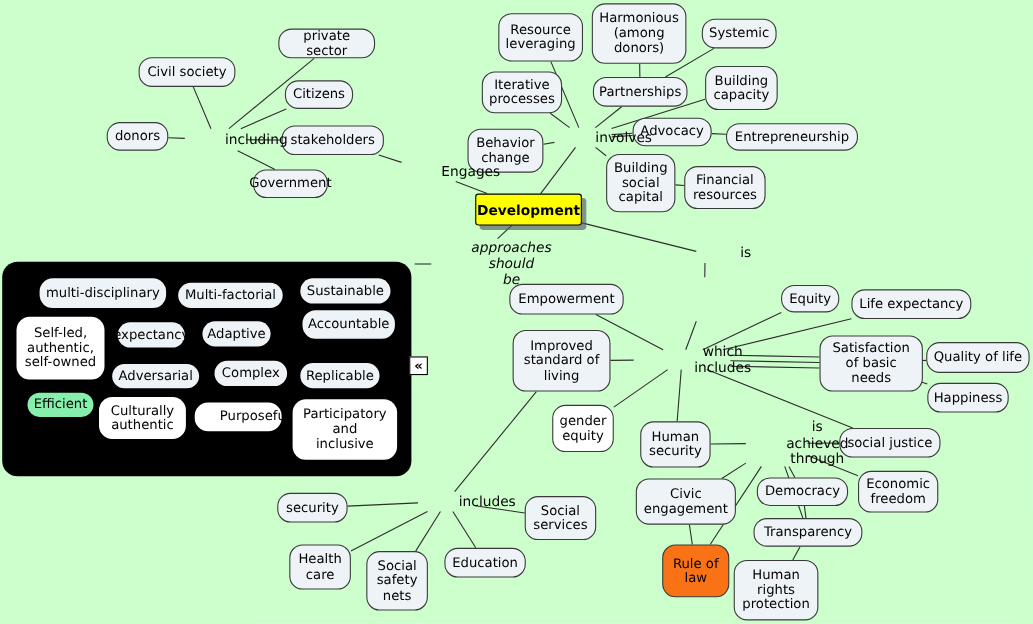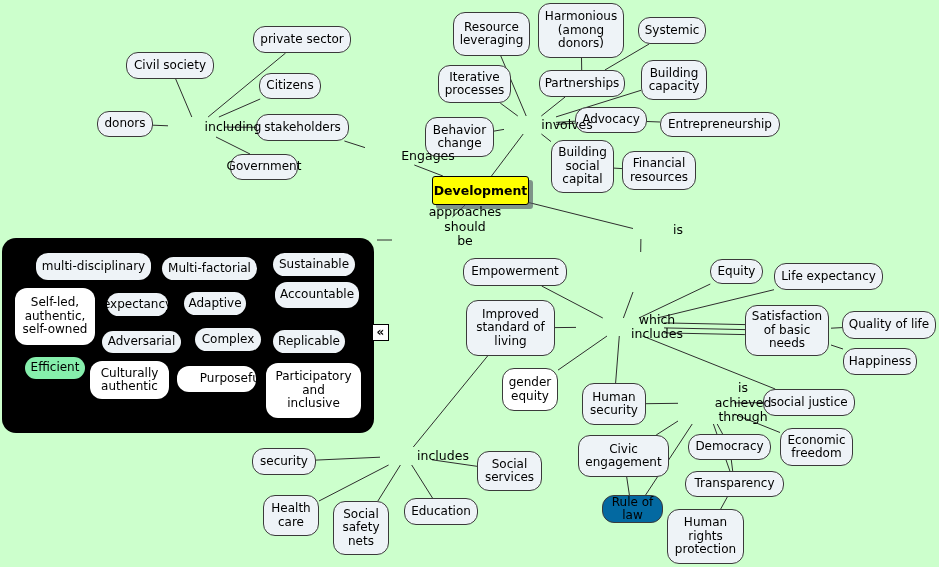--- a/index.html
+++ b/index.html
@@ -79,21 +79,21 @@
       <line x1="400.4" y1="465.0" x2="377.9" y2="501.0" stroke="#2e2e2e" stroke-width="1"></line>
       <line x1="411.7" y1="465.0" x2="432.5" y2="498.0" stroke="#2e2e2e" stroke-width="1"></line>
       <line x1="432.0" y1="459.8" x2="477.0" y2="466.3" stroke="#2e2e2e" stroke-width="1"></line>
       <line x1="377.0" y1="240.0" x2="392.0" y2="240.0" stroke="#2e2e2e" stroke-width="1"></line>
     </svg>
   <div class="collapse-btn" style="left: 372px; top: 324px;">
       <span>«</span>
     </div>
 <div class="node default" style="left: 97px; top: 111px; width: 56px; height: 26px; background: rgb(238, 243, 247);">donors</div>
     <div class="node default" style="left: 126px; top: 52px; width: 88px; height: 27px; background: rgb(238, 243, 247);">Civil society</div>
-    <div class="node default" style="left: 253px; top: 26px; width: 98px; height: 27px; background: rgb(238, 243, 247);">private sector</div>
+    <div class="node default" style="left: 253px; top: 26px; width: 88px; height: 27px; background: rgb(238, 243, 247);">private sector</div>
     <div class="node default" style="left: 259px; top: 73px; width: 62px; height: 26px; background: rgb(238, 243, 247);">Citizens</div>
     <div class="node default" style="left: 256px; top: 114px; width: 93px; height: 27px; background: rgb(238, 243, 247);">stakeholders</div>
     <div class="node default" style="left: 230px; top: 154px; width: 68px; height: 26px; background: rgb(238, 243, 247);">Government</div>
     <div class="node default" style="left: 453px; top: 12px; width: 77px; height: 44px; background: rgb(238, 243, 247);">Resource
 leveraging</div>
     <div class="node default" style="left: 538px; top: 3px; width: 86px; height: 55px; background: rgb(238, 243, 247);">Harmonious
 (among
 donors)</div>
     <div class="node default" style="left: 638px; top: 17px; width: 68px; height: 27px; background: rgb(238, 243, 247);">Systemic</div>
     <div class="node default" style="left: 438px; top: 65px; width: 73px; height: 38px; background: rgb(238, 243, 247);">Iterative
@@ -110,37 +110,37 @@
 capital</div>
     <div class="node default" style="left: 622px; top: 151px; width: 74px; height: 39px; background: rgb(238, 243, 247);">Financial
 resources</div>
     <div class="node development" style="left: 432px; top: 176px; width: 97px; height: 29px; background: rgb(255, 255, 0); box-shadow: rgba(85, 90, 100, 0.65) 4px 4px 0px;">Development</div>
     <div class="node default" style="left: 463px; top: 258px; width: 104px; height: 28px; background: rgb(238, 243, 247);">Empowerment</div>
     <div class="node default" style="left: 710px; top: 259px; width: 53px; height: 25px; background: rgb(238, 243, 247);">Equity</div>
     <div class="node default" style="left: 774px; top: 263px; width: 109px; height: 27px; background: rgb(238, 243, 247);">Life expectancy</div>
     <div class="node default" style="left: 466px; top: 300px; width: 89px; height: 56px; background: rgb(238, 243, 247);">Improved
 standard of
 living</div>
-    <div class="node default" style="left: 745px; top: 305px; width: 84px; height: 51px; background: rgb(238, 243, 247);">Satisfaction
+    <div class="node default" style="left: 745px; top: 305px; width: 94px; height: 51px; background: rgb(238, 243, 247);">Satisfaction
 of basic
 needs</div>
     <div class="node default" style="left: 842px; top: 311px; width: 94px; height: 28px; background: rgb(238, 243, 247);">Quality of life</div>
     <div class="node default" style="left: 843px; top: 348px; width: 74px; height: 27px; background: rgb(238, 243, 247);">Happiness</div>
     <div class="node default" style="left: 502px; top: 368px; width: 56px; height: 43px; background: rgb(255, 255, 255);">gender
 equity</div>
     <div class="node default" style="left: 582px; top: 383px; width: 64px; height: 42px; background: rgb(238, 243, 247);">Human
 security</div>
     <div class="node default" style="left: 763px; top: 389px; width: 92px; height: 27px; background: rgb(238, 243, 247);">social justice</div>
     <div class="node default" style="left: 780px; top: 428px; width: 73px; height: 38px; background: rgb(238, 243, 247);">Economic
 freedom</div>
     <div class="node default" style="left: 578px; top: 435px; width: 91px; height: 42px; background: rgb(238, 243, 247);">Civic
 engagement</div>
     <div class="node default" style="left: 688px; top: 434px; width: 83px; height: 26px; background: rgb(238, 243, 247);">Democracy</div>
     <div class="node default" style="left: 685px; top: 471px; width: 99px; height: 26px; background: rgb(238, 243, 247);">Transparency</div>
-    <div class="node default" style="left: 602px; top: 495px; width: 61px; height: 28px; background: #0369a1; border-radius: 12px;">Rule of
+    <div class="node default" style="left: 602px; top: 495px; width: 61px; height: 48px; background: #f97316; border-radius: 12px;">Rule of
 law</div>
     <div class="node default" style="left: 667px; top: 509px; width: 77px; height: 55px; background: rgb(238, 243, 247);">Human
 rights
 protection</div>
     <div class="node default" style="left: 252px; top: 448px; width: 64px; height: 27px; background: rgb(238, 243, 247);">security</div>
     <div class="node default" style="left: 477px; top: 451px; width: 65px; height: 40px; background: rgb(238, 243, 247);">Social
 services</div>
     <div class="node default" style="left: 263px; top: 495px; width: 56px; height: 41px; background: rgb(238, 243, 247);">Health
 care</div>
     <div class="node default" style="left: 333px; top: 501px; width: 56px; height: 54px; background: rgb(238, 243, 247);">Social
@@ -162,21 +162,21 @@
     <div class="node panelnode" style="left: 25px; top: 357px; width: 60px; height: 22px; background: #86efac;">Efficient</div>
     <div class="node panelnode" style="left: 90px; top: 361px; width: 79px; height: 38px; background: rgb(255, 255, 255);">Culturally
 authentic</div>
     <div class="node panelnode" style="left: 177px; top: 366px; width: 79px; height: 26px; background: rgb(255, 255, 255); padding-left: 32px;">Purposeful</div>
     <div class="node panelnode" style="left: 266px; top: 363px; width: 95px; height: 55px; background: rgb(255, 255, 255);">Participatory
 and
 inclusive</div>
     <div class="phrase" style="left: 168px; top: 117px; width: 56px; height: 20px;">including</div>
     <div class="phrase" style="left: 365px; top: 147px; width: 52px; height: 18px;">Engages</div>
     <div class="phrase" style="left: 504px; top: 116px; width: 52px; height: 18px;">involves</div>
-    <div class="phrase" style="left: 392px; top: 204px; width: 72px; height: 46px;">approaches
+    <div class="phrase" style="left: 392px; top: 217px; width: 72px; height: 46px; font-style: italic;">approaches
 should
 be</div>
     <div class="phrase" style="left: 633px; top: 222px; width: 16px; height: 17px;">is</div>
     <div class="phrase" style="left: 576px; top: 318px; width: 88px; height: 18px;">which includes</div>
     <div class="phrase" style="left: 678px; top: 382px; width: 56px; height: 42px;">is
 achieved
 through</div>
     <div class="phrase" style="left: 380px; top: 447px; width: 52px; height: 18px;">includes</div>
   </div>
 

